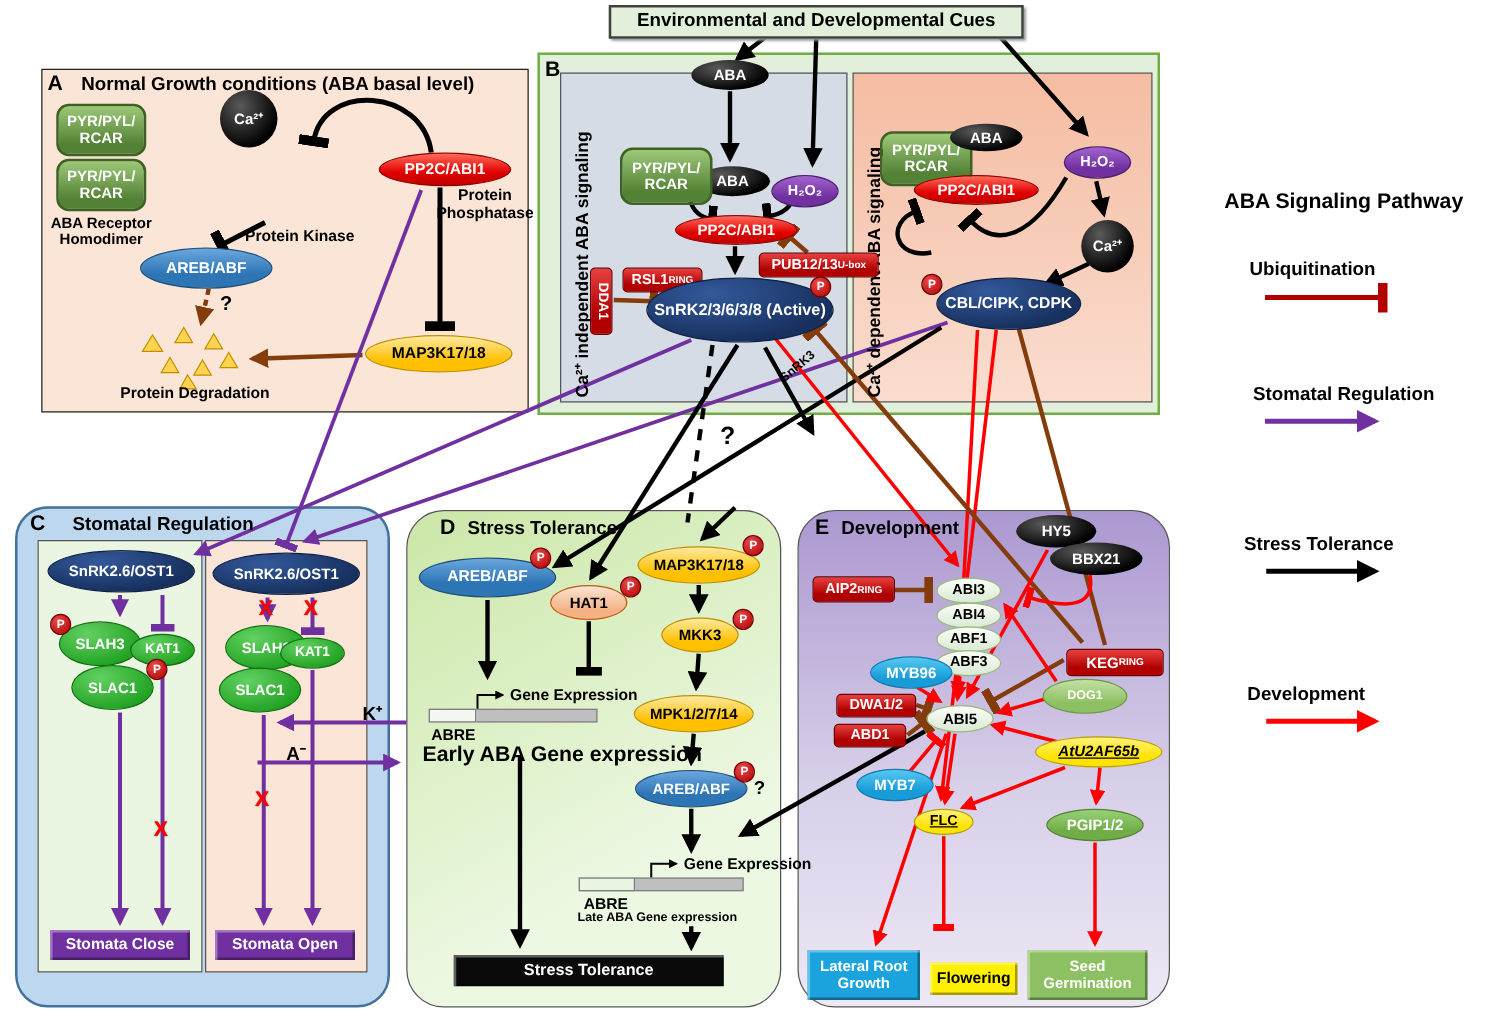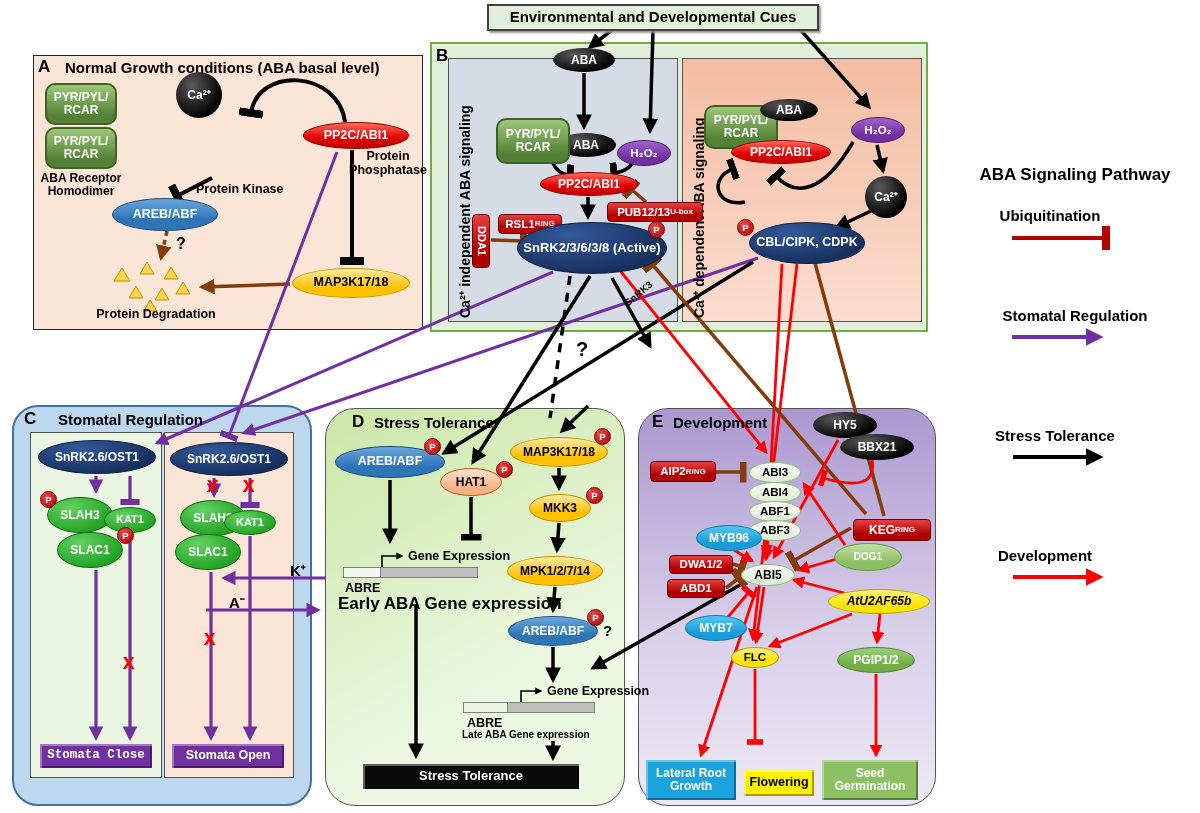--- a/index.html
+++ b/index.html
@@ -11,21 +11,21 @@
   .ell{border-radius:50%;color:#fff;}
   .navy{background:radial-gradient(ellipse at 35% 25%,#33599b,#17305E 72%);border:1px solid #0e2144;}
   .redell{background:linear-gradient(#ff6a5a,#e00000 60%,#c00000);border:1px solid #8f0000;}
   .blueell{background:linear-gradient(#6aa7dd,#2E75B6 65%);border:1px solid #1F4E79;}
   .goldell{background:linear-gradient(#ffe9a0,#FFC000 70%);color:#000;border:1px solid #bf9000;}
   .blackell{background:radial-gradient(ellipse at 35% 28%,#5a5a5a,#000 72%);color:#fff;}
   .purpell{background:linear-gradient(#a263cf,#7030A0 70%);border:1px solid #4a1f69;color:#fff;}
   .greenell{background:radial-gradient(ellipse at 35% 28%,#62d162,#1fa01f 78%);border:1px solid #127012;color:#fff;}
   .paleell{background:linear-gradient(#fbfdf8,#d9ead3);color:#000;border:1px solid #9abb7f;}
   .cyanell{background:linear-gradient(#55c8f2,#189cd8 70%);border:1px solid #0f7bb0;color:#fff;}
-  .yellell{background:linear-gradient(#fff27a,#ffe300 70%);color:#000;border:1px solid #b8a000;}
+  .yellell{background:linear-gradient(#fff27a,#ffe300 70%);color:#000;border:1px solid #b8a000;text-decoration:underline;}
   .lgreenell{background:linear-gradient(#c4e0a4,#8DC063 70%);border:1px solid #6a9a43;color:#fff;}
   .pgreenell{background:linear-gradient(#97d178,#70AD47 70%);border:1px solid #538135;color:#fff;}
   .peachell{background:linear-gradient(#fbe3d1,#F4B183 75%);color:#000;border:1px solid #c55a11;}
   .gbox{background:linear-gradient(#9cc878,#538135 80%);border:2px solid #3e6124;border-radius:10px;color:#fff;}
   .rbox{background:linear-gradient(#e84040,#B00000 70%);border:1px solid #6d0000;border-radius:4px;color:#fff;justify-content:center;}
   .bevel{box-shadow:inset 2px 2px 0 rgba(255,255,255,.35),inset -2px -2px 0 rgba(0,0,0,.35);}
   .lbl{position:absolute;z-index:3;font-weight:bold;color:#000;}
   .pb{position:absolute;z-index:4;width:15px;height:15px;border-radius:50%;
       background:radial-gradient(circle at 35% 30%,#e84a4a,#b00000);border:1px solid #7a0000;
       color:#fff;font-size:9.5px;font-weight:bold;display:flex;align-items:center;justify-content:center;}
@@ -323,21 +323,21 @@
     </div>
   <div class="n ell greenell" style="left:224px;top:510px;width:52px;height:25px;font-size:11px;">
       <span>KAT1</span>
     </div>
   <div class="lbl" style="left:290px;top:560px;font-size:15px;">K⁺</div>
   <div class="lbl" style="left:229px;top:592px;font-size:15px;">A⁻</div>
   <div class="xm" style="left:123px;top:654px;">X</div>
   <div class="xm" style="left:207px;top:477px;">X</div>
   <div class="xm" style="left:243px;top:477px;">X</div>
   <div class="xm" style="left:204px;top:630px;">X</div>
-  <div class="n bevel" style="left:40px;top:744px;width:112px;height:24px;background:#7030A0;color:#fff;font-size:12.5px;font-family:Liberation Mono, monospace;">
+  <div class="n bevel" style="left:40px;top:744px;width:112px;height:24px;background:#7030A0;color:#fff;font-size:12.5px;">
       <span>Stomata Close</span>
     </div>
   <div class="n bevel" style="left:172px;top:744px;width:112px;height:24px;background:#7030A0;color:#fff;font-size:12.5px;">
       <span>Stomata Open</span>
     </div>
 
   <div class="lbl" style="left:352px;top:412px;font-size:17px;">D</div>
   <div class="lbl" style="left:374px;top:414px;font-size:15px;">Stress Tolerance</div>
   <div class="n ell blueell" style="left:335px;top:446px;width:110px;height:32px;font-size:12.5px;">
       <span>AREB/ABF</span>
@@ -445,21 +445,21 @@
   <div class="n bevel" style="left:646px;top:760px;width:90px;height:40px;background:#1AA3DC;color:#fff;font-size:12px;">
       <span>Lateral Root Growth</span>
     </div>
   <div class="n bevel" style="left:744px;top:770px;width:70px;height:26px;background:#FFF000;color:#000;font-size:12.5px;">
       <span>Flowering</span>
     </div>
   <div class="n bevel" style="left:822px;top:760px;width:96px;height:40px;background:#8DC063;color:#fff;font-size:12px;">
       <span>Seed Germination</span>
     </div>
 
-  <div class="n" style="left:950px;top:166px;width:250px;font-size:17px;color:#000;">
+  <div class="n" style="left:950px;top:152px;width:250px;font-size:17px;color:#000;">
       <span>ABA Signaling Pathway</span>
     </div>
   <div class="n" style="left:960px;top:208px;width:180px;font-size:15px;color:#000;">
       <span>Ubiquitination</span>
     </div>
   <div class="n" style="left:960px;top:308px;width:230px;font-size:15px;color:#000;">
       <span>Stomatal Regulation</span>
     </div>
   <div class="n" style="left:960px;top:428px;width:190px;font-size:15px;color:#000;">
       <span>Stress Tolerance</span>

